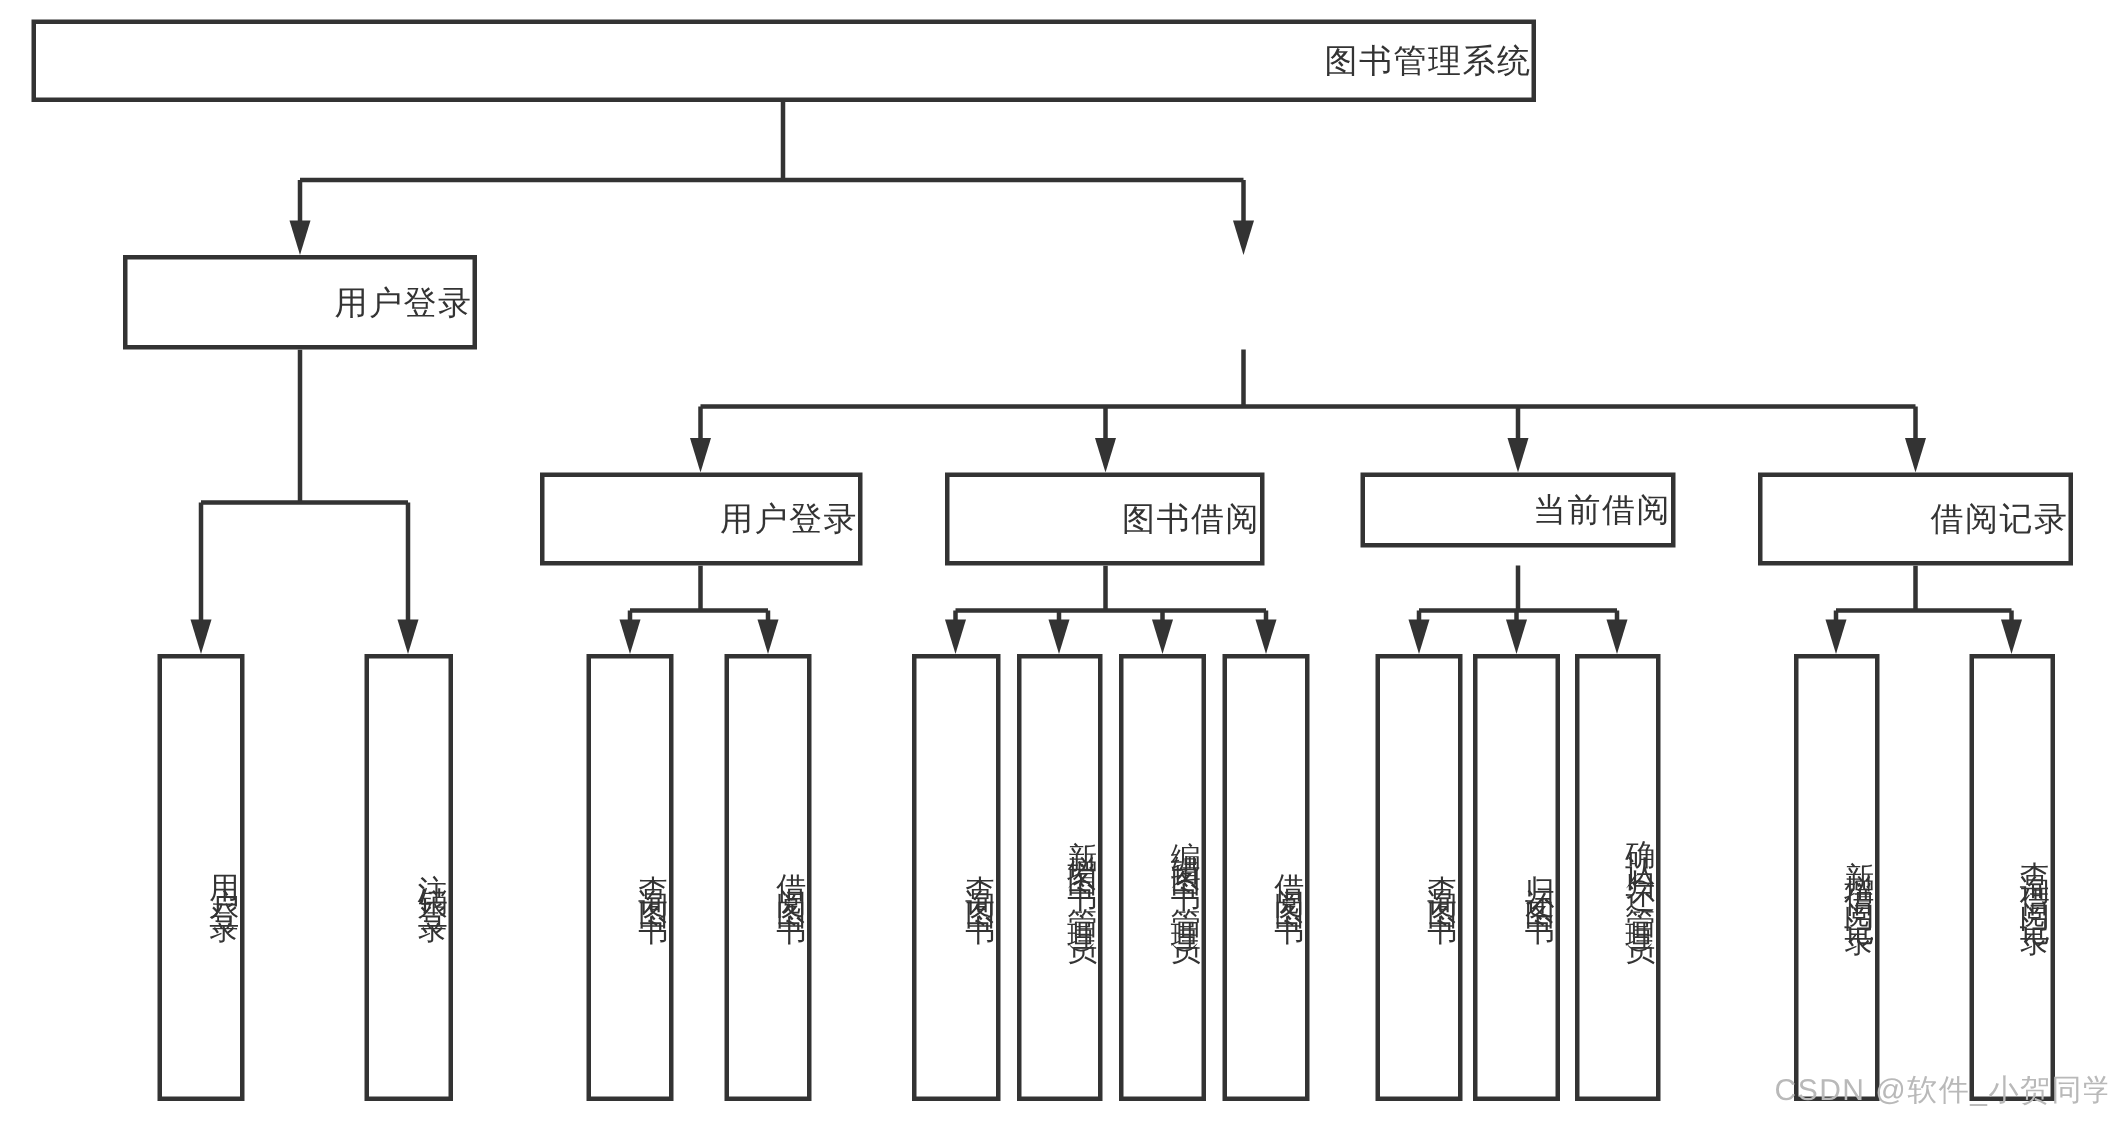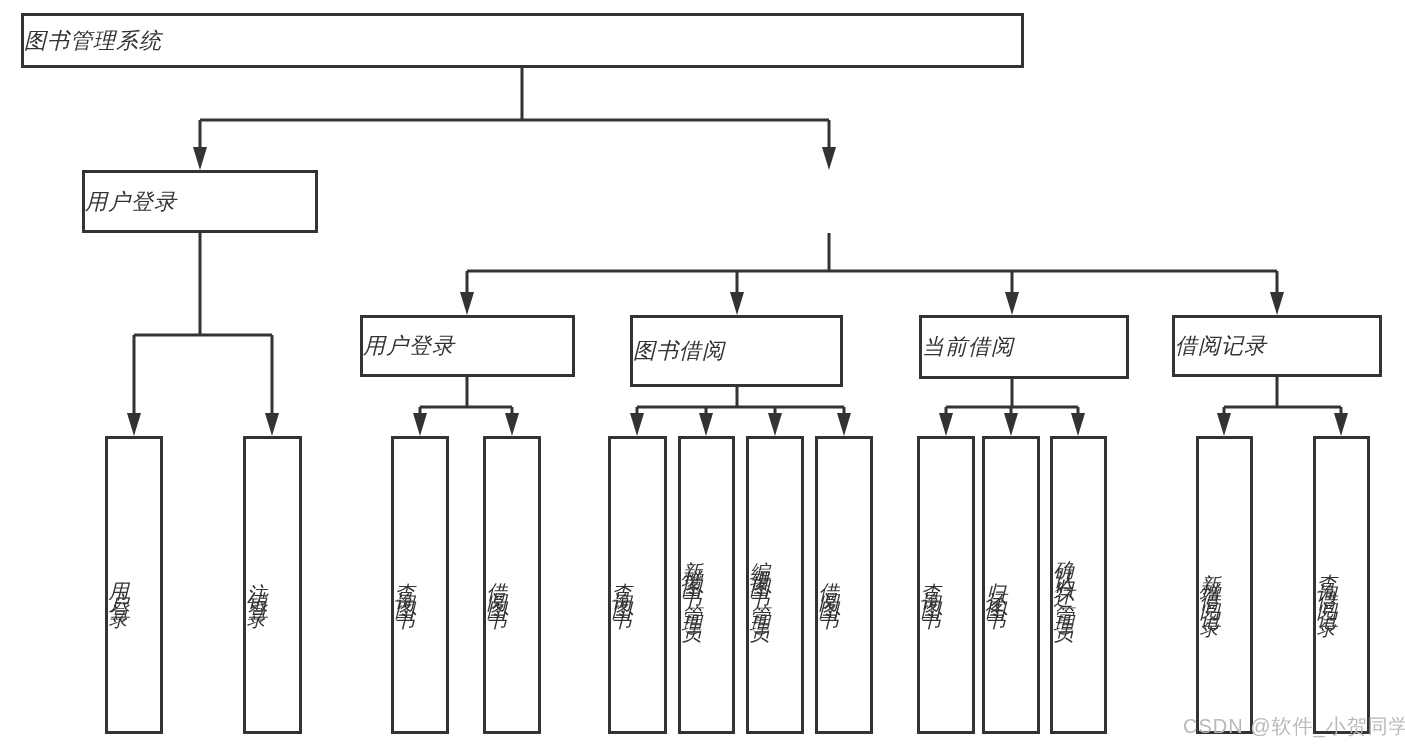--- a/index.html
+++ b/index.html
@@ -23,23 +23,22 @@
     z-index: 1;
   }
   .node {
     position: absolute;
     box-sizing: border-box;
     border: 3px solid #333333;
     background: #ffffff;
     color: #333333;
     display: flex;
     align-items: center;
-    justify-content: flex-start;
+    justify-content: flex-end;
     z-index: 2;
-    font-style: italic;
   }
   .h-node {
     font-size: 22px;
     letter-spacing: 1px;
     white-space: nowrap;
   }
   .v-node .vtext {
     writing-mode: vertical-rl;
     text-orientation: mixed;
     font-size: 20px;
@@ -99,24 +98,24 @@
     <span>图书管理系统</span>
   </div>
 
   <div class="node h-node" style="left:82px; top:170px; width:236px; height:63px;">
     <span>用户登录</span>
   </div>
 
   <div class="node h-node" style="left:360px; top:315px; width:215px; height:62px;">
     <span>用户登录</span>
   </div>
-  <div class="node h-node" style="left:630px; top:315px; width:213px; height:72px;">
+  <div class="node h-node" style="left:630px; top:315px; width:213px; height:62px;">
     <span>图书借阅</span>
   </div>
-  <div class="node h-node" style="left:907px; top:315px; width:210px; height:64px;margin-left:12px;">
+  <div class="node h-node" style="left:907px; top:315px; width:210px; height:50px;">
     <span>当前借阅</span>
   </div>
   <div class="node h-node" style="left:1172px; top:315px; width:210px; height:62px;">
     <span>借阅记录</span>
   </div>
 
   <div class="node v-node" style="left:105px; top:436px; width:58px; height:298px;">
     <span class="vtext">用户登录</span>
   </div>
   <div class="node v-node" style="left:243px; top:436px; width:59px; height:298px;">

